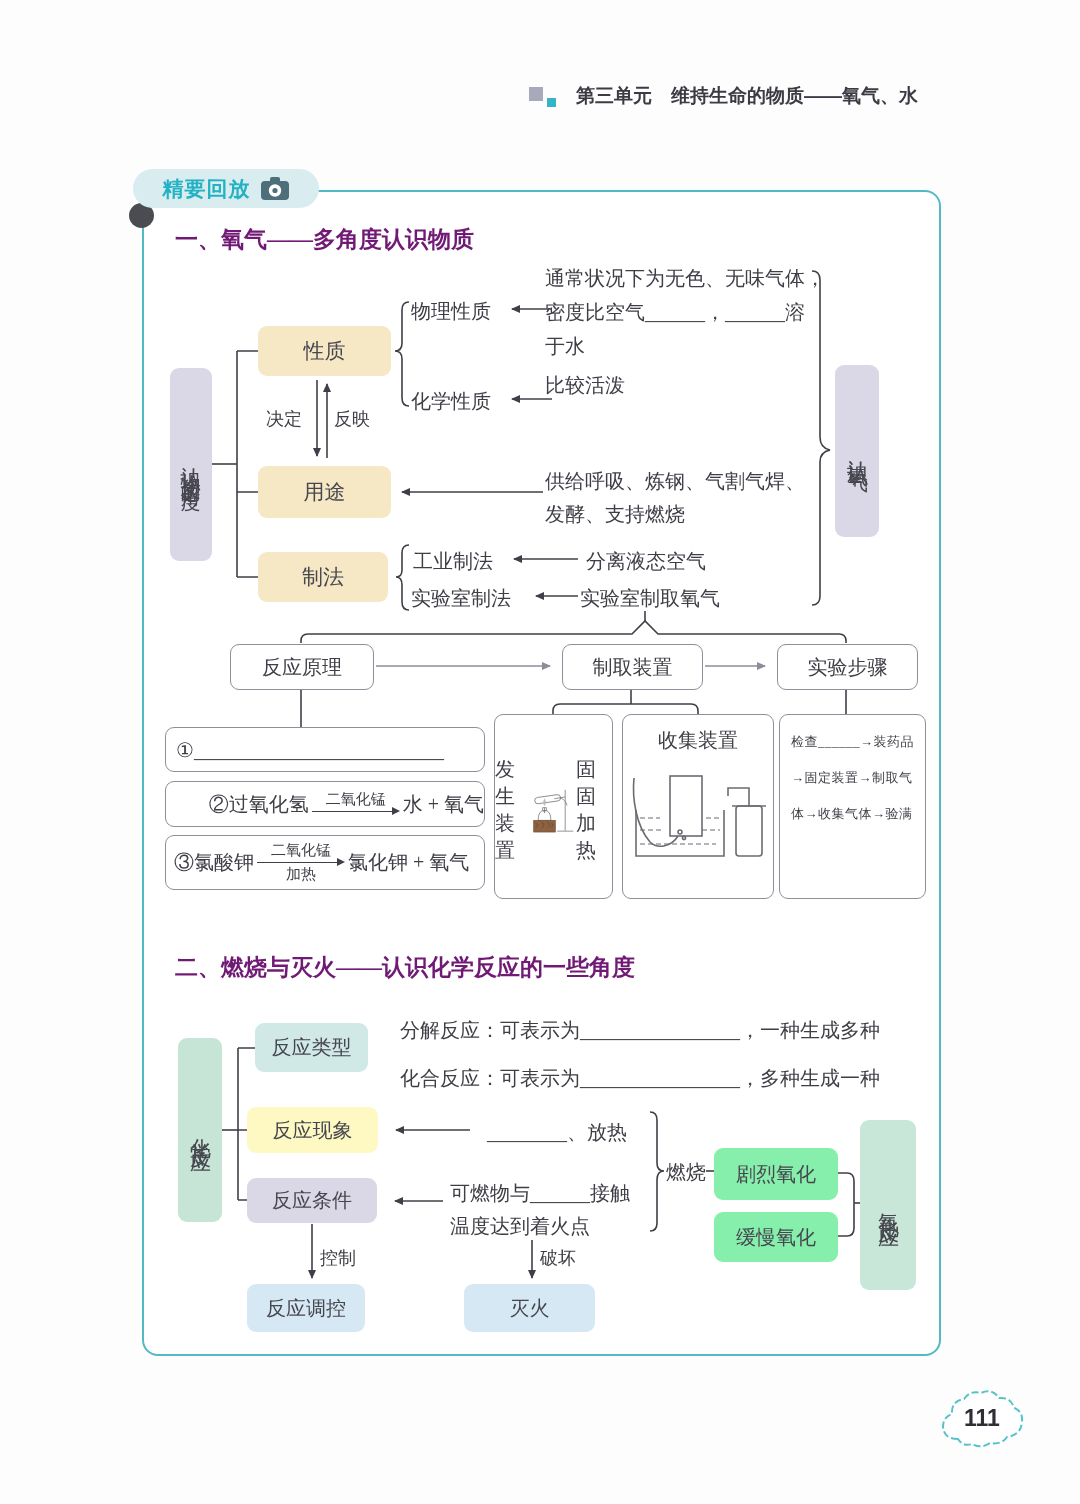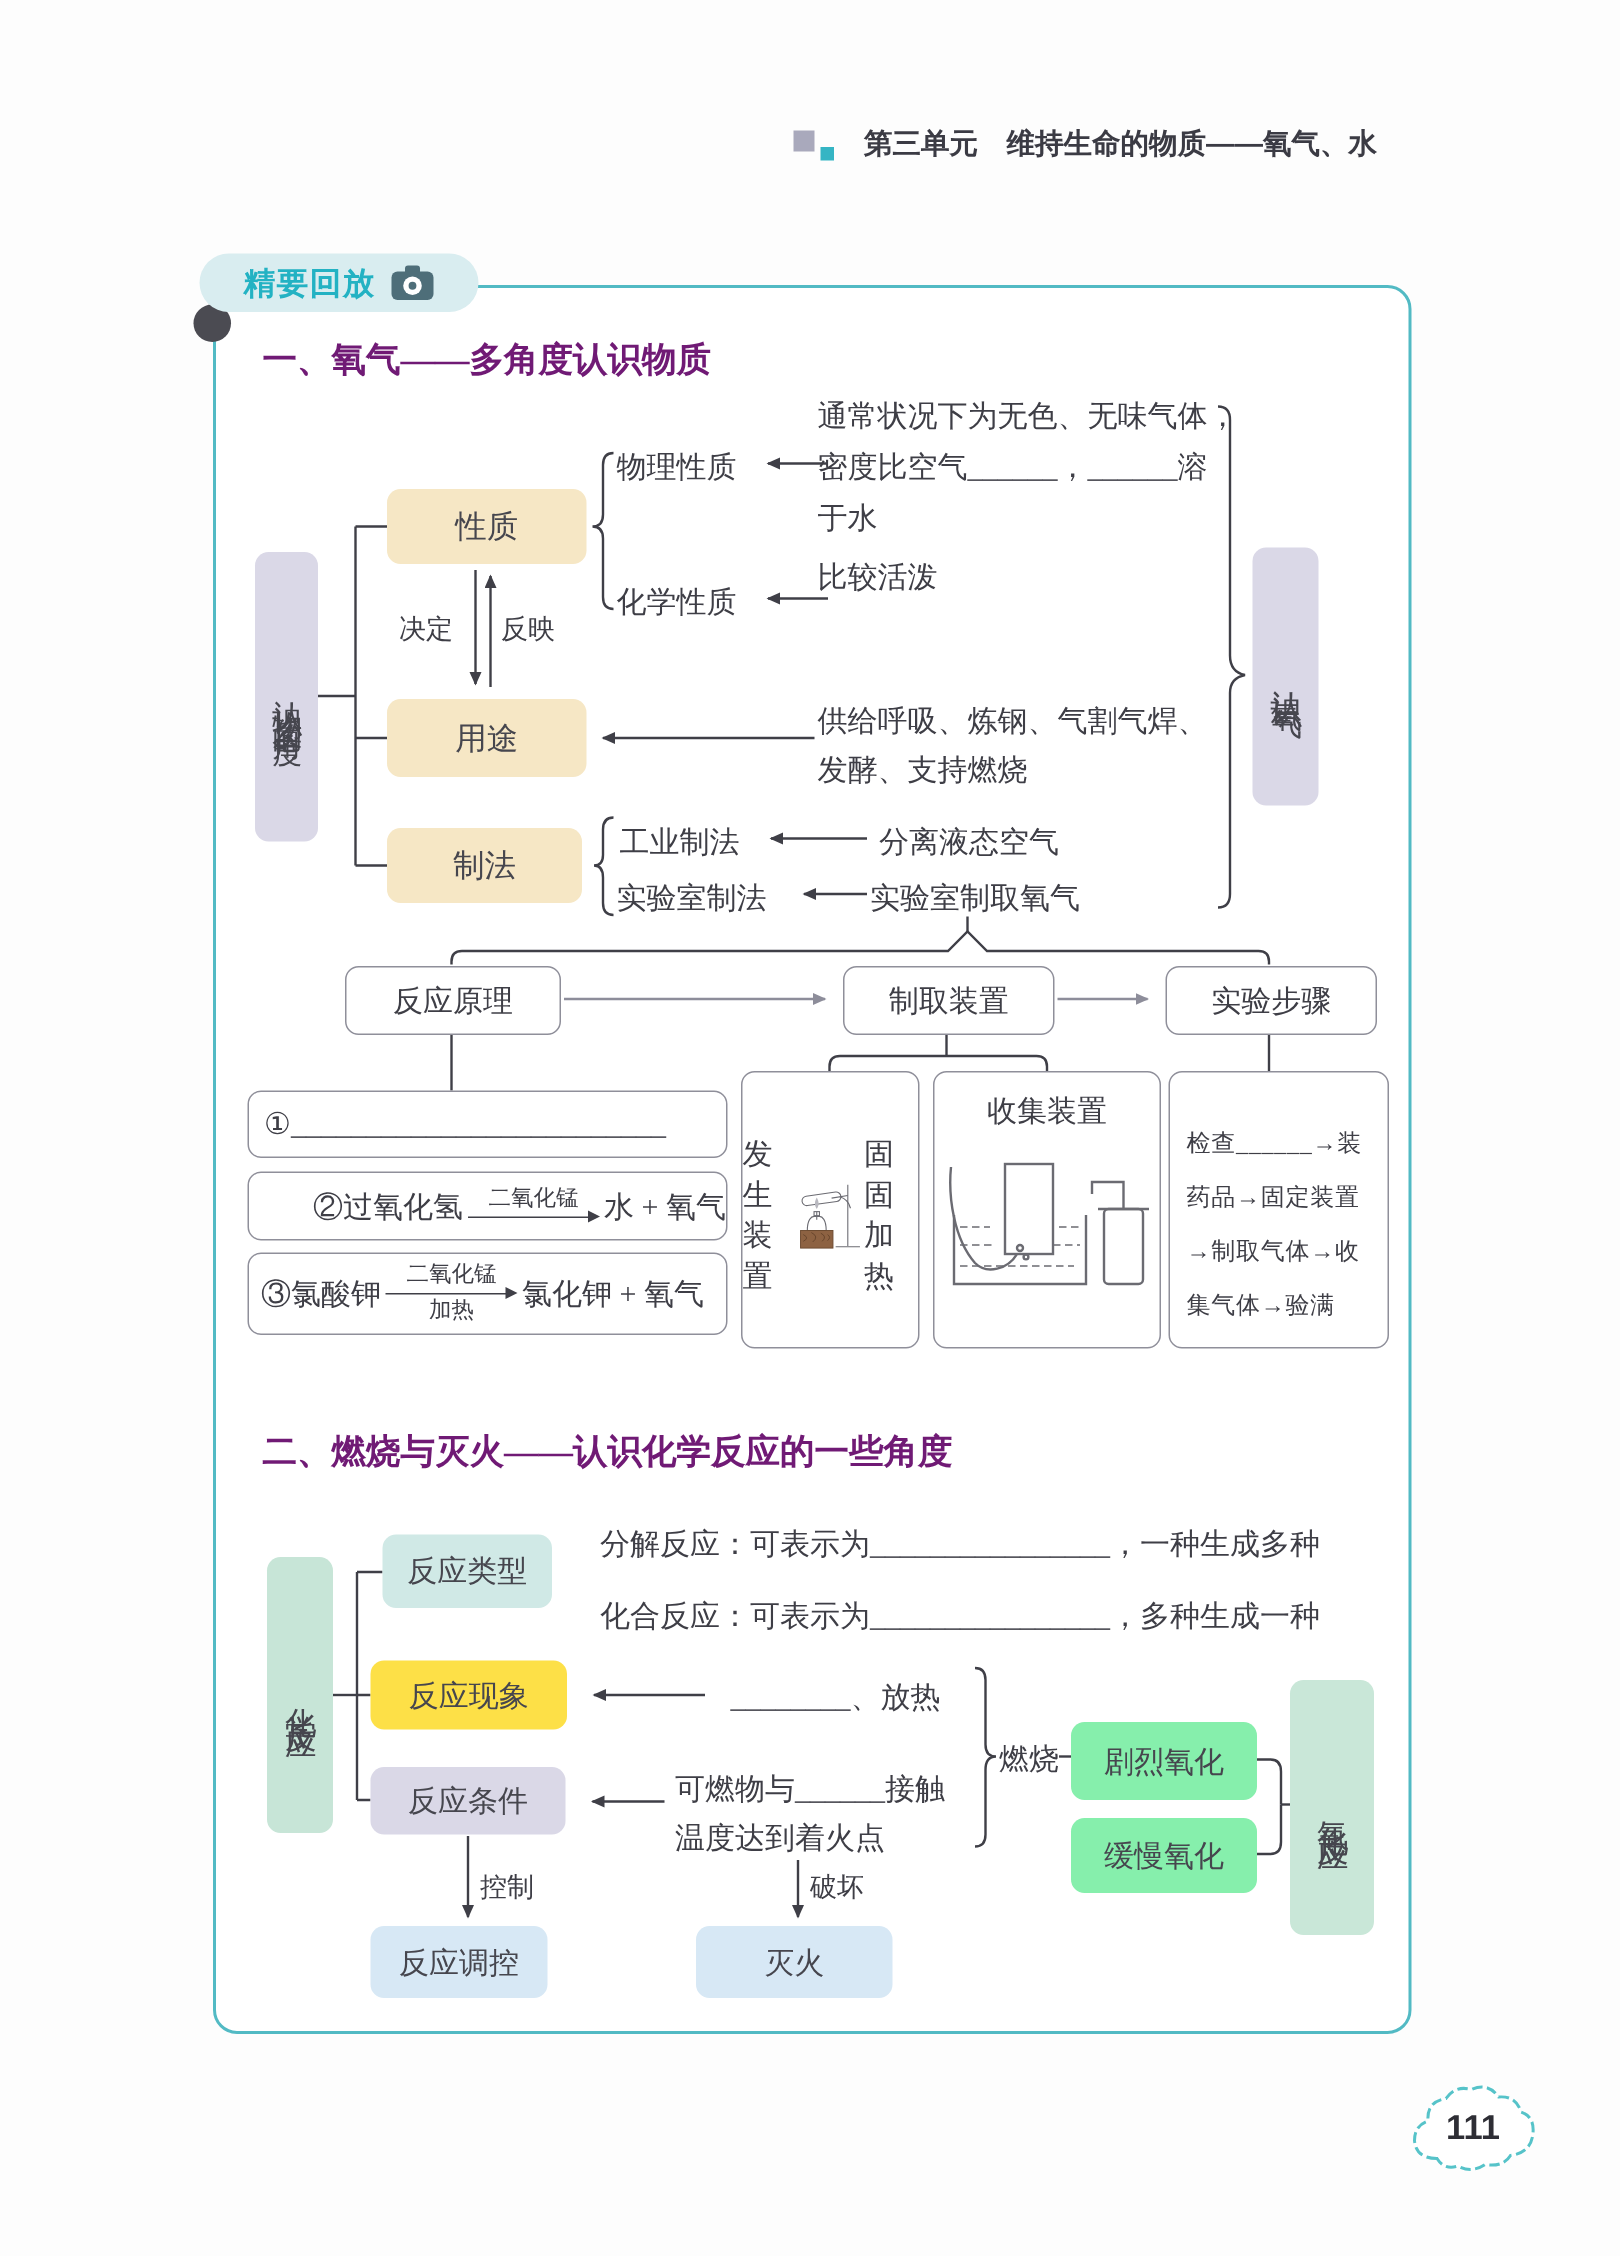--- a/index.html
+++ b/index.html
@@ -6,39 +6,39 @@
   #page{position:relative;width:1080px;height:1504px;background:#fdfdfd;overflow:hidden;
         font-family:"Liberation Serif","DejaVu Serif",serif;color:#3e3e46;}
   .abs{position:absolute;}
   .sans{font-family:"Liberation Sans","DejaVu Sans",sans-serif;}
   .box{position:absolute;border-radius:9px;display:flex;align-items:center;justify-content:center;
        font-size:21px;color:#46464e;}
   .wheat{background:#f6e7c5;}
   .lav{background:#dad8e7;}
   .mint{background:#c7e5d7;}
   .tealty{background:#d0e9e6;}
-  .peach{background:#fde047;}
+  .peach{background:#fef9c3;}
   .peri{background:#86efac;}
   .bluelt{background:#d7e8f5;}
   .outline-box{position:absolute;background:#fff;border:1.5px solid #8f8f9a;border-radius:9px;
        display:flex;align-items:center;justify-content:center;font-size:20px;color:#3e3e46;}
   .vbox{writing-mode:vertical-rl;text-orientation:upright;letter-spacing:4px;line-height:1;}
   .bodytxt{position:absolute;font-size:20px;line-height:33px;white-space:nowrap;color:#3e3e46;}
   .lbl{position:absolute;font-size:20px;white-space:nowrap;color:#3e3e46;}
   .small-lbl{position:absolute;font-size:18px;white-space:nowrap;color:#3e3e46;}
   .sec-title{position:absolute;font-family:Liberation Serif, serif;
        font-weight:bold;font-size:23px;color:#701a75;white-space:nowrap;}
   .rxn{display:inline-flex;flex-direction:column;align-items:center;margin:0 3px;}
   .rxn-top,.rxn-bottom{font-size:15px;line-height:1;padding:0 3px;}
   .rxn-arrow{width:100%;height:9px;position:relative;min-width:88px;}
   .rxn-arrow::before{content:"";position:absolute;left:0;right:4px;top:3.6px;border-top:1.7px solid #3f3f47;}
   .rxn-arrow::after{content:"";position:absolute;right:0;top:0;border-left:8px solid #3f3f47;
        border-top:4.5px solid transparent;border-bottom:4.5px solid transparent;}
-  .steps{font-size:16px;line-height:36px;word-break:break-all;letter-spacing:.5px;padding:9px 11px;
-       align-items:flex-end;justify-content:flex-start;text-align:left;}
+  .steps{font-size:13px;line-height:36px;word-break:break-all;letter-spacing:.5px;padding:9px 11px;
+       align-items:flex-start;justify-content:flex-start;text-align:left;}
   svg{display:block;}
 </style>
 </head>
 <body>
 
 <div id="page">
 
   <div class="abs" style="left:529px;top:87px;width:14px;height:14px;background:#a9a9bc;"></div>
   <div class="abs" style="left:547px;top:98px;width:9px;height:9px;background:#35b5c4;"></div>
   <div class="abs sans" style="left:576px;top:83px;font-size:19px;font-weight:600;color:#3b3b44;white-space:nowrap;">第三单元　维持生命的物质——氧气、水</div>

